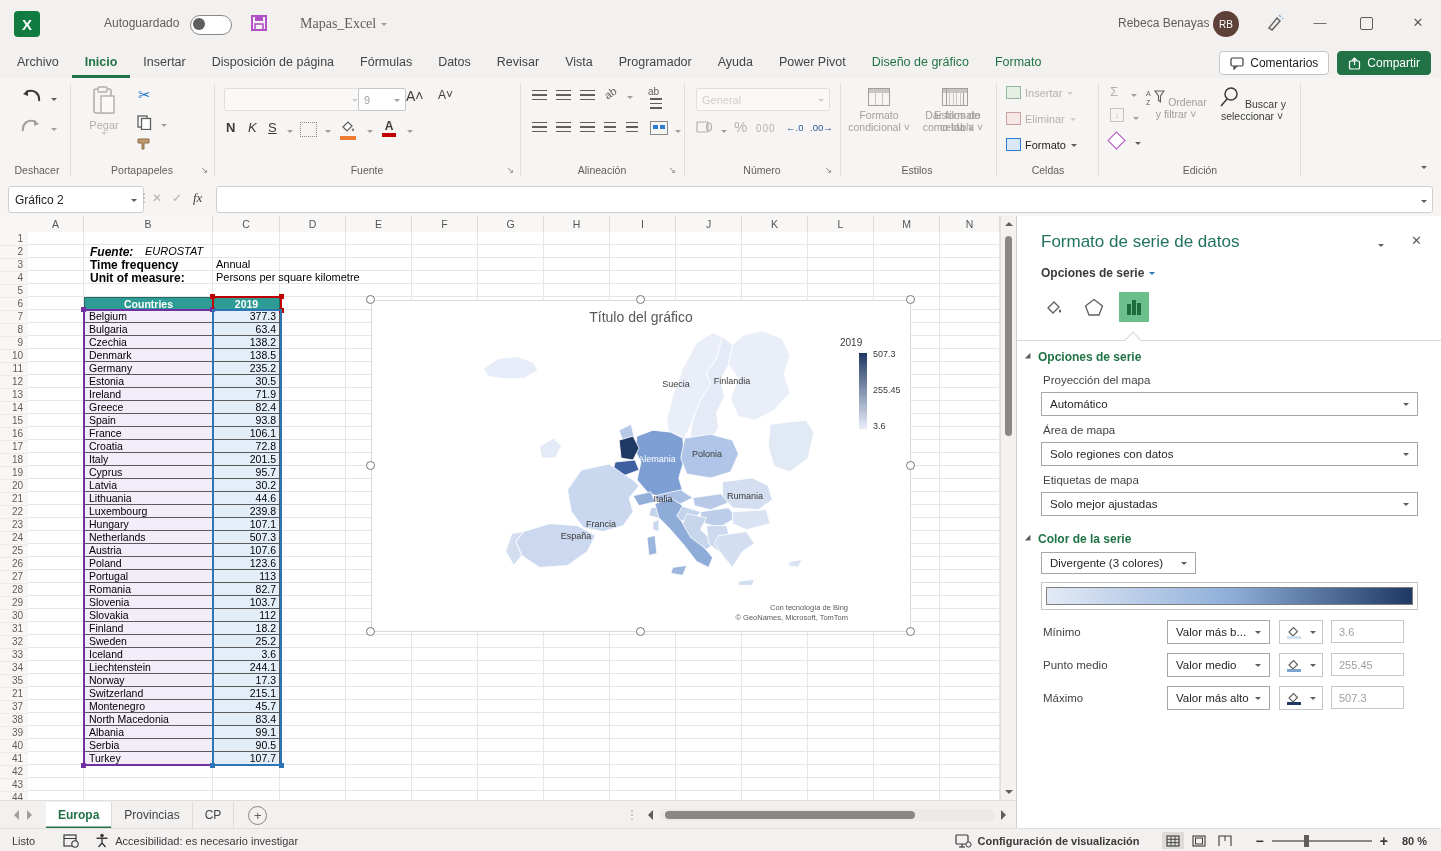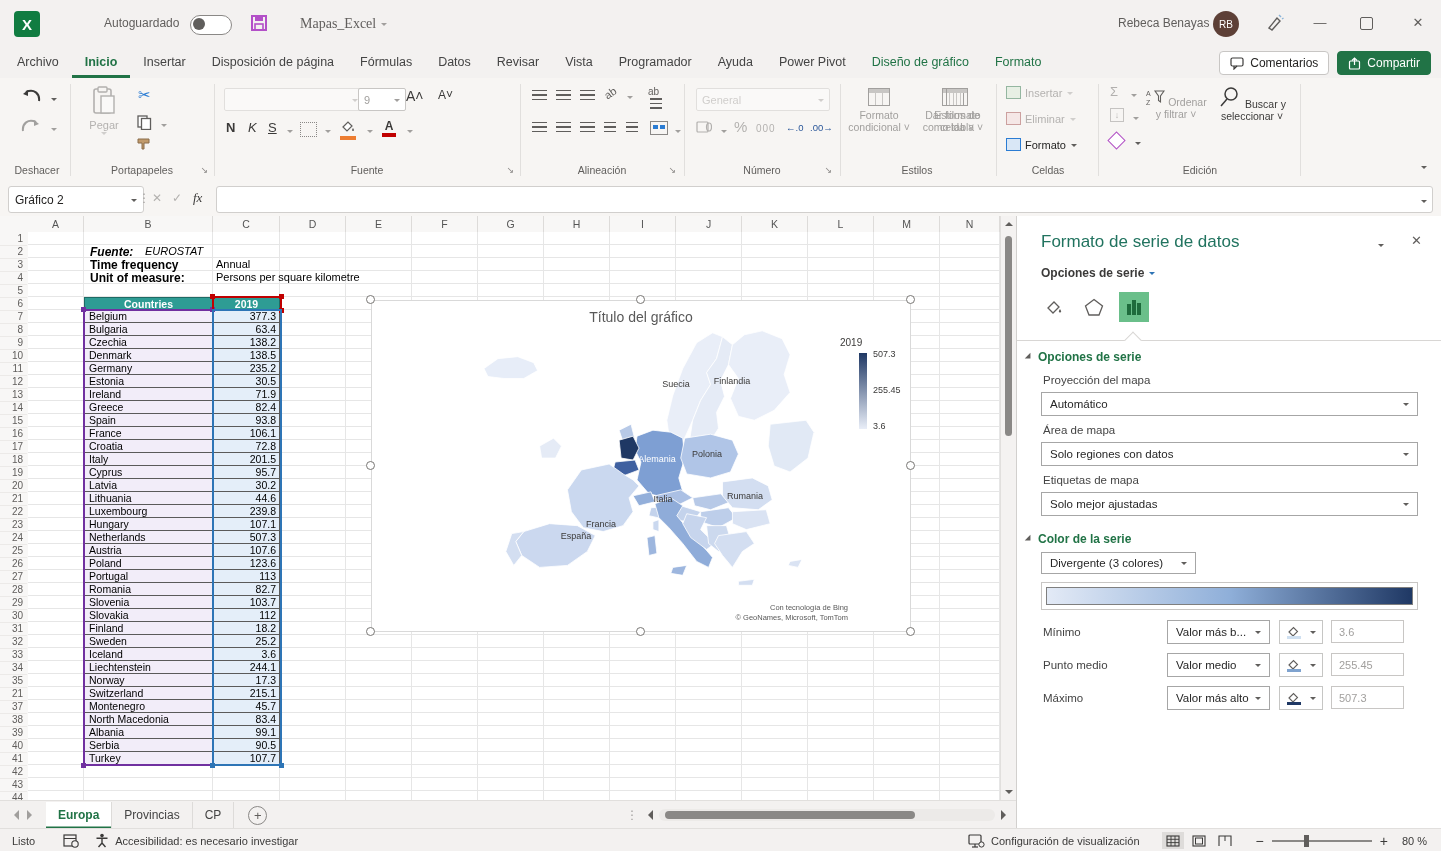--- a/index.html
+++ b/index.html
@@ -706,21 +706,21 @@
     <svg style="margin-left:28px;" width="16" height="14" viewBox="0 0 16 14">
       <rect x="1" y="1" width="12" height="11" fill="none" stroke="#3b3a39" stroke-width="1.2"></rect>
       <line x1="1" y1="4.5" x2="13" y2="4.5" stroke="#3b3a39" stroke-width="1"></line>
       <circle cx="12" cy="10" r="3.2" fill="#f3f1f0" stroke="#3b3a39" stroke-width="1.1"></circle>
     </svg>
     <svg style="margin-left:16px;" width="14" height="15" viewBox="0 0 14 15">
       <circle cx="7" cy="2.6" r="1.8" fill="#3b3a39"></circle>
       <path d="M1.5 5.2 L12.5 5.2 M7 5 L7 10 M7 10 L3.5 14 M7 10 L10.5 14" fill="none" stroke="#3b3a39" stroke-width="1.4"></path>
     </svg>
     <span style="margin-left:6px;">Accesibilidad: es necesario investigar</span>
-    <div style="margin-left:auto;display:flex;align-items:center;">
+    <div style="margin-left:auto;display:flex;align-items:center;font-weight:bold;">
       <svg width="17" height="14" viewBox="0 0 17 14" style="margin-right:6px;">
         <rect x="1" y="1" width="12" height="9" rx="1" fill="none" stroke="#3b3a39" stroke-width="1.2"></rect>
         <line x1="4" y1="13" x2="10" y2="13" stroke="#3b3a39" stroke-width="1.2"></line>
           <line x1="7" y1="10" x2="7" y2="13" stroke="#3b3a39" stroke-width="1.2"></line>
         <circle cx="13.5" cy="10.5" r="2.6" fill="#f3f1f0" stroke="#3b3a39" stroke-width="1"></circle>
       </svg>
       <span>Configuración de visualización</span>
       <div class="viewicn sel" style="margin-left:22px;">
         <svg width="14" height="12" viewBox="0 0 14 12">
             <rect x="1" y="1" width="12" height="10" fill="none" stroke="#3b3a39" stroke-width="1.1"></rect>

